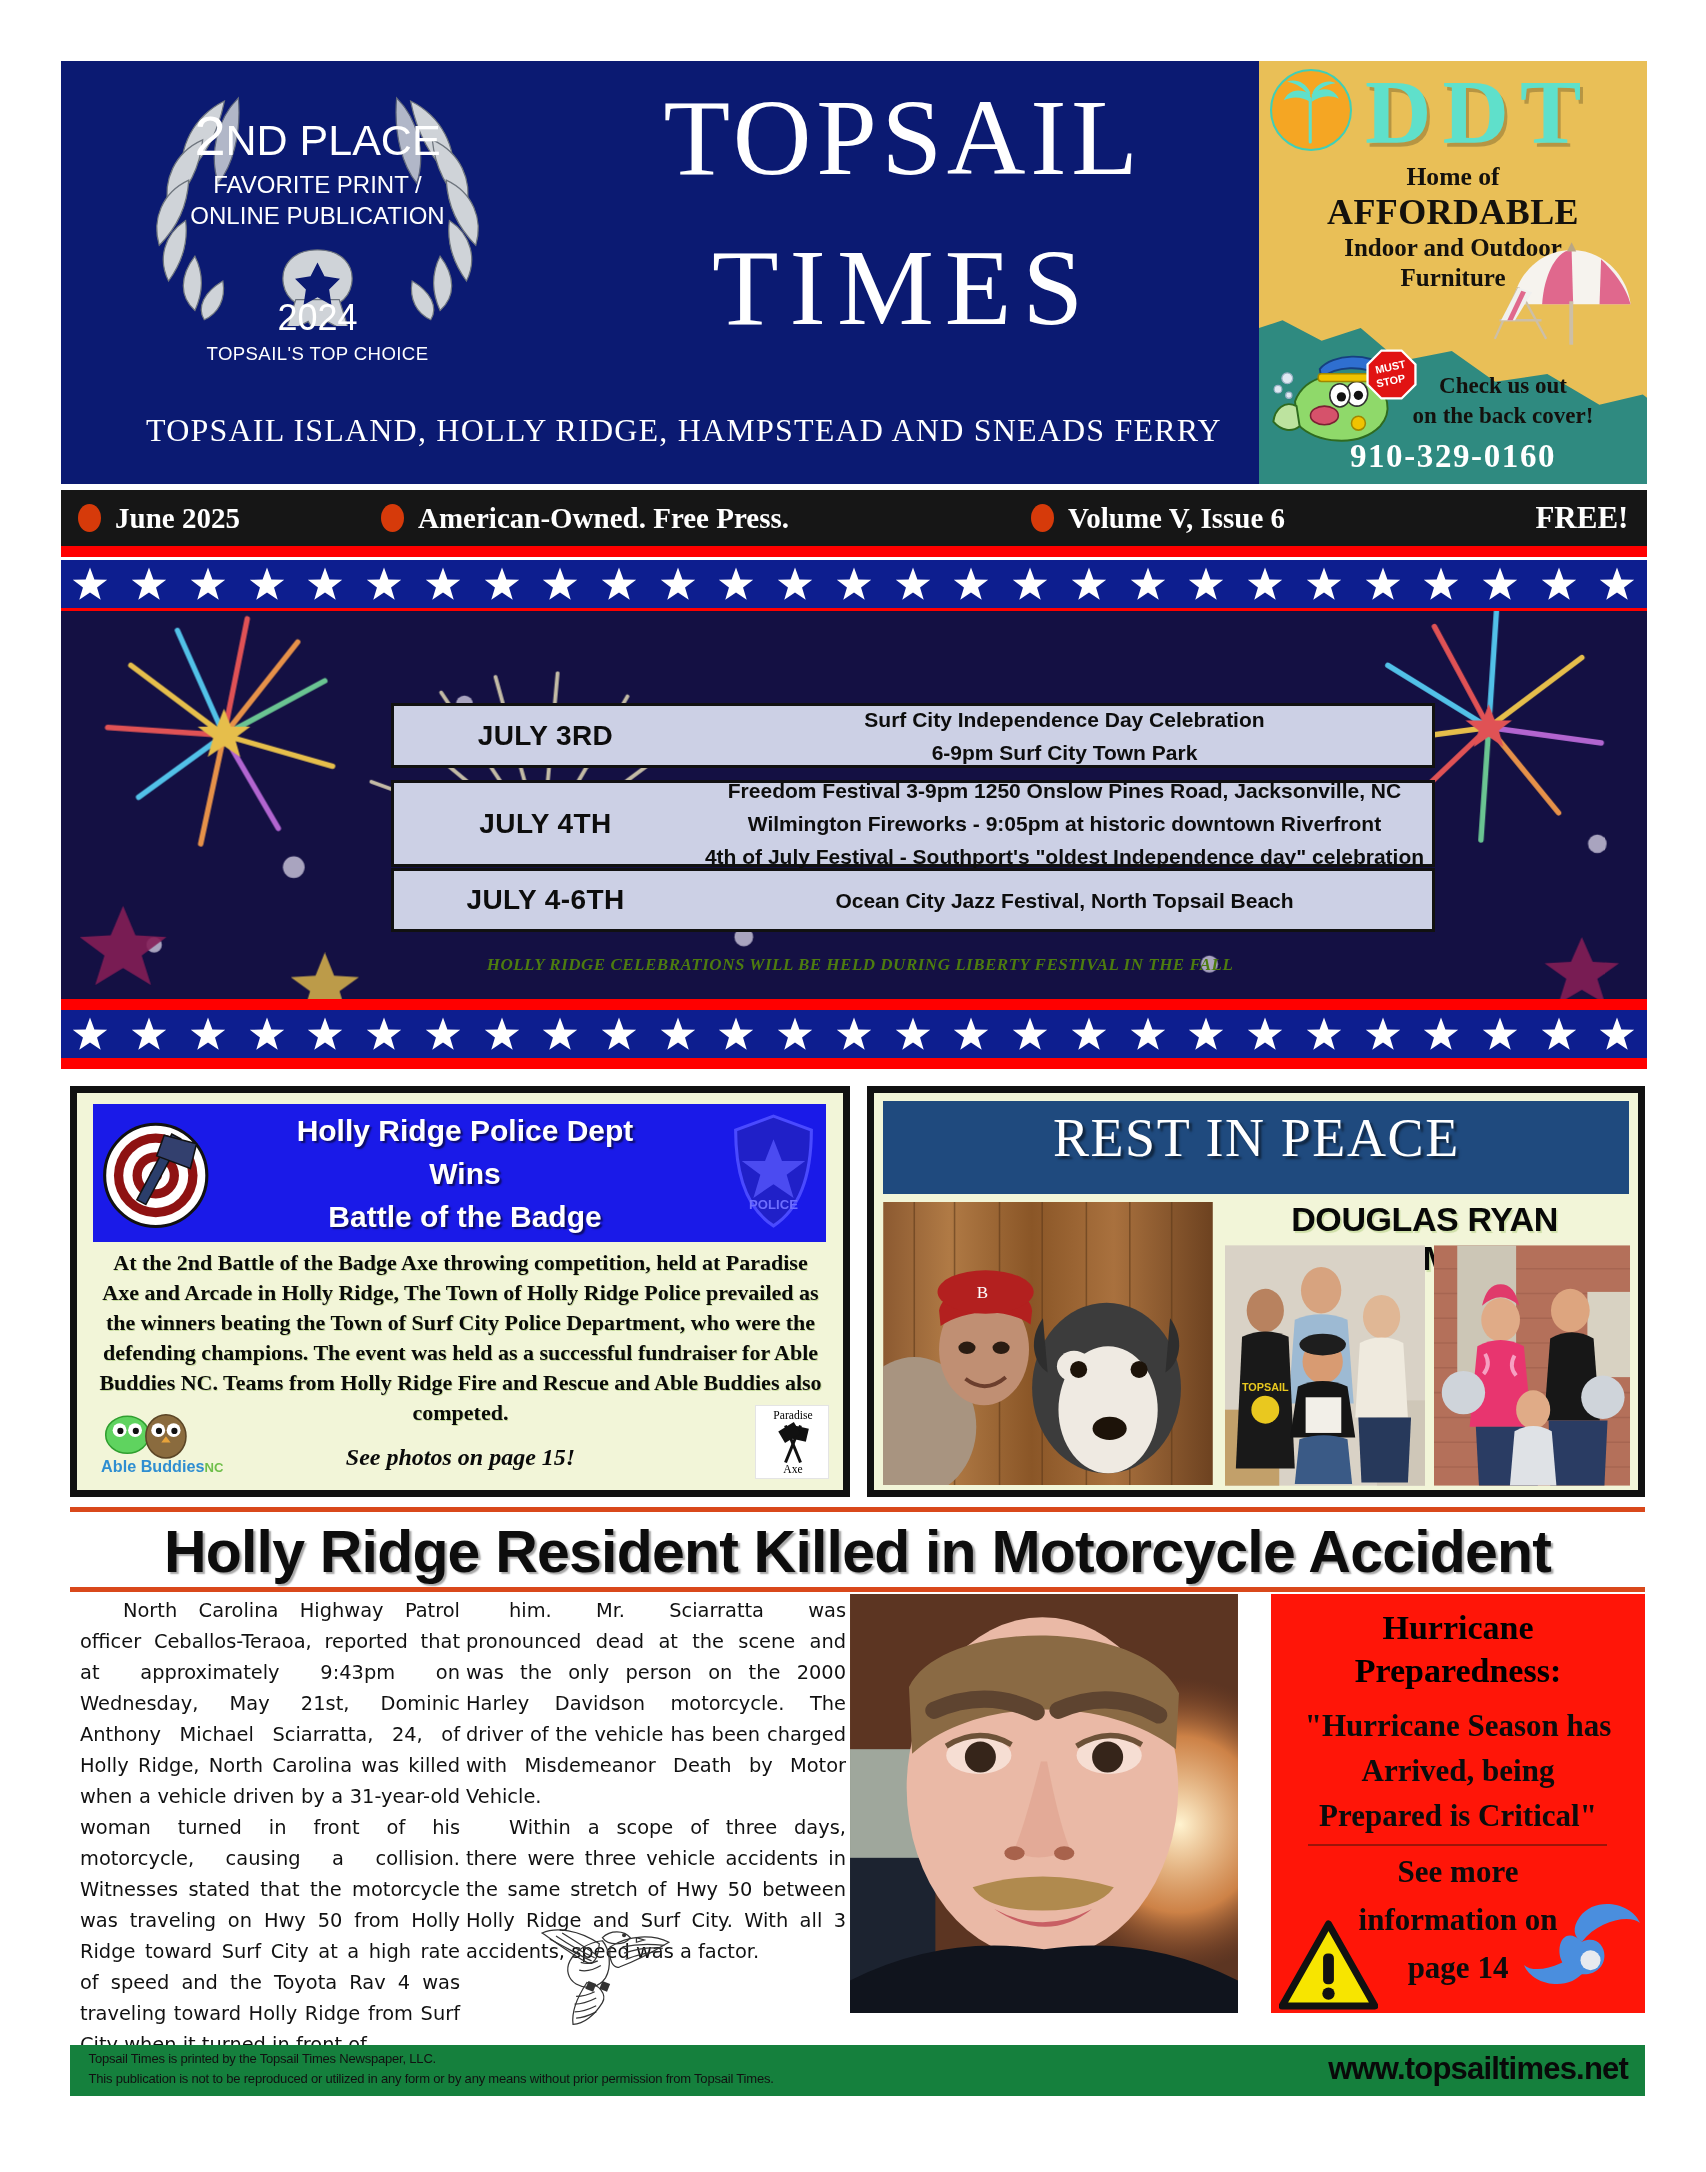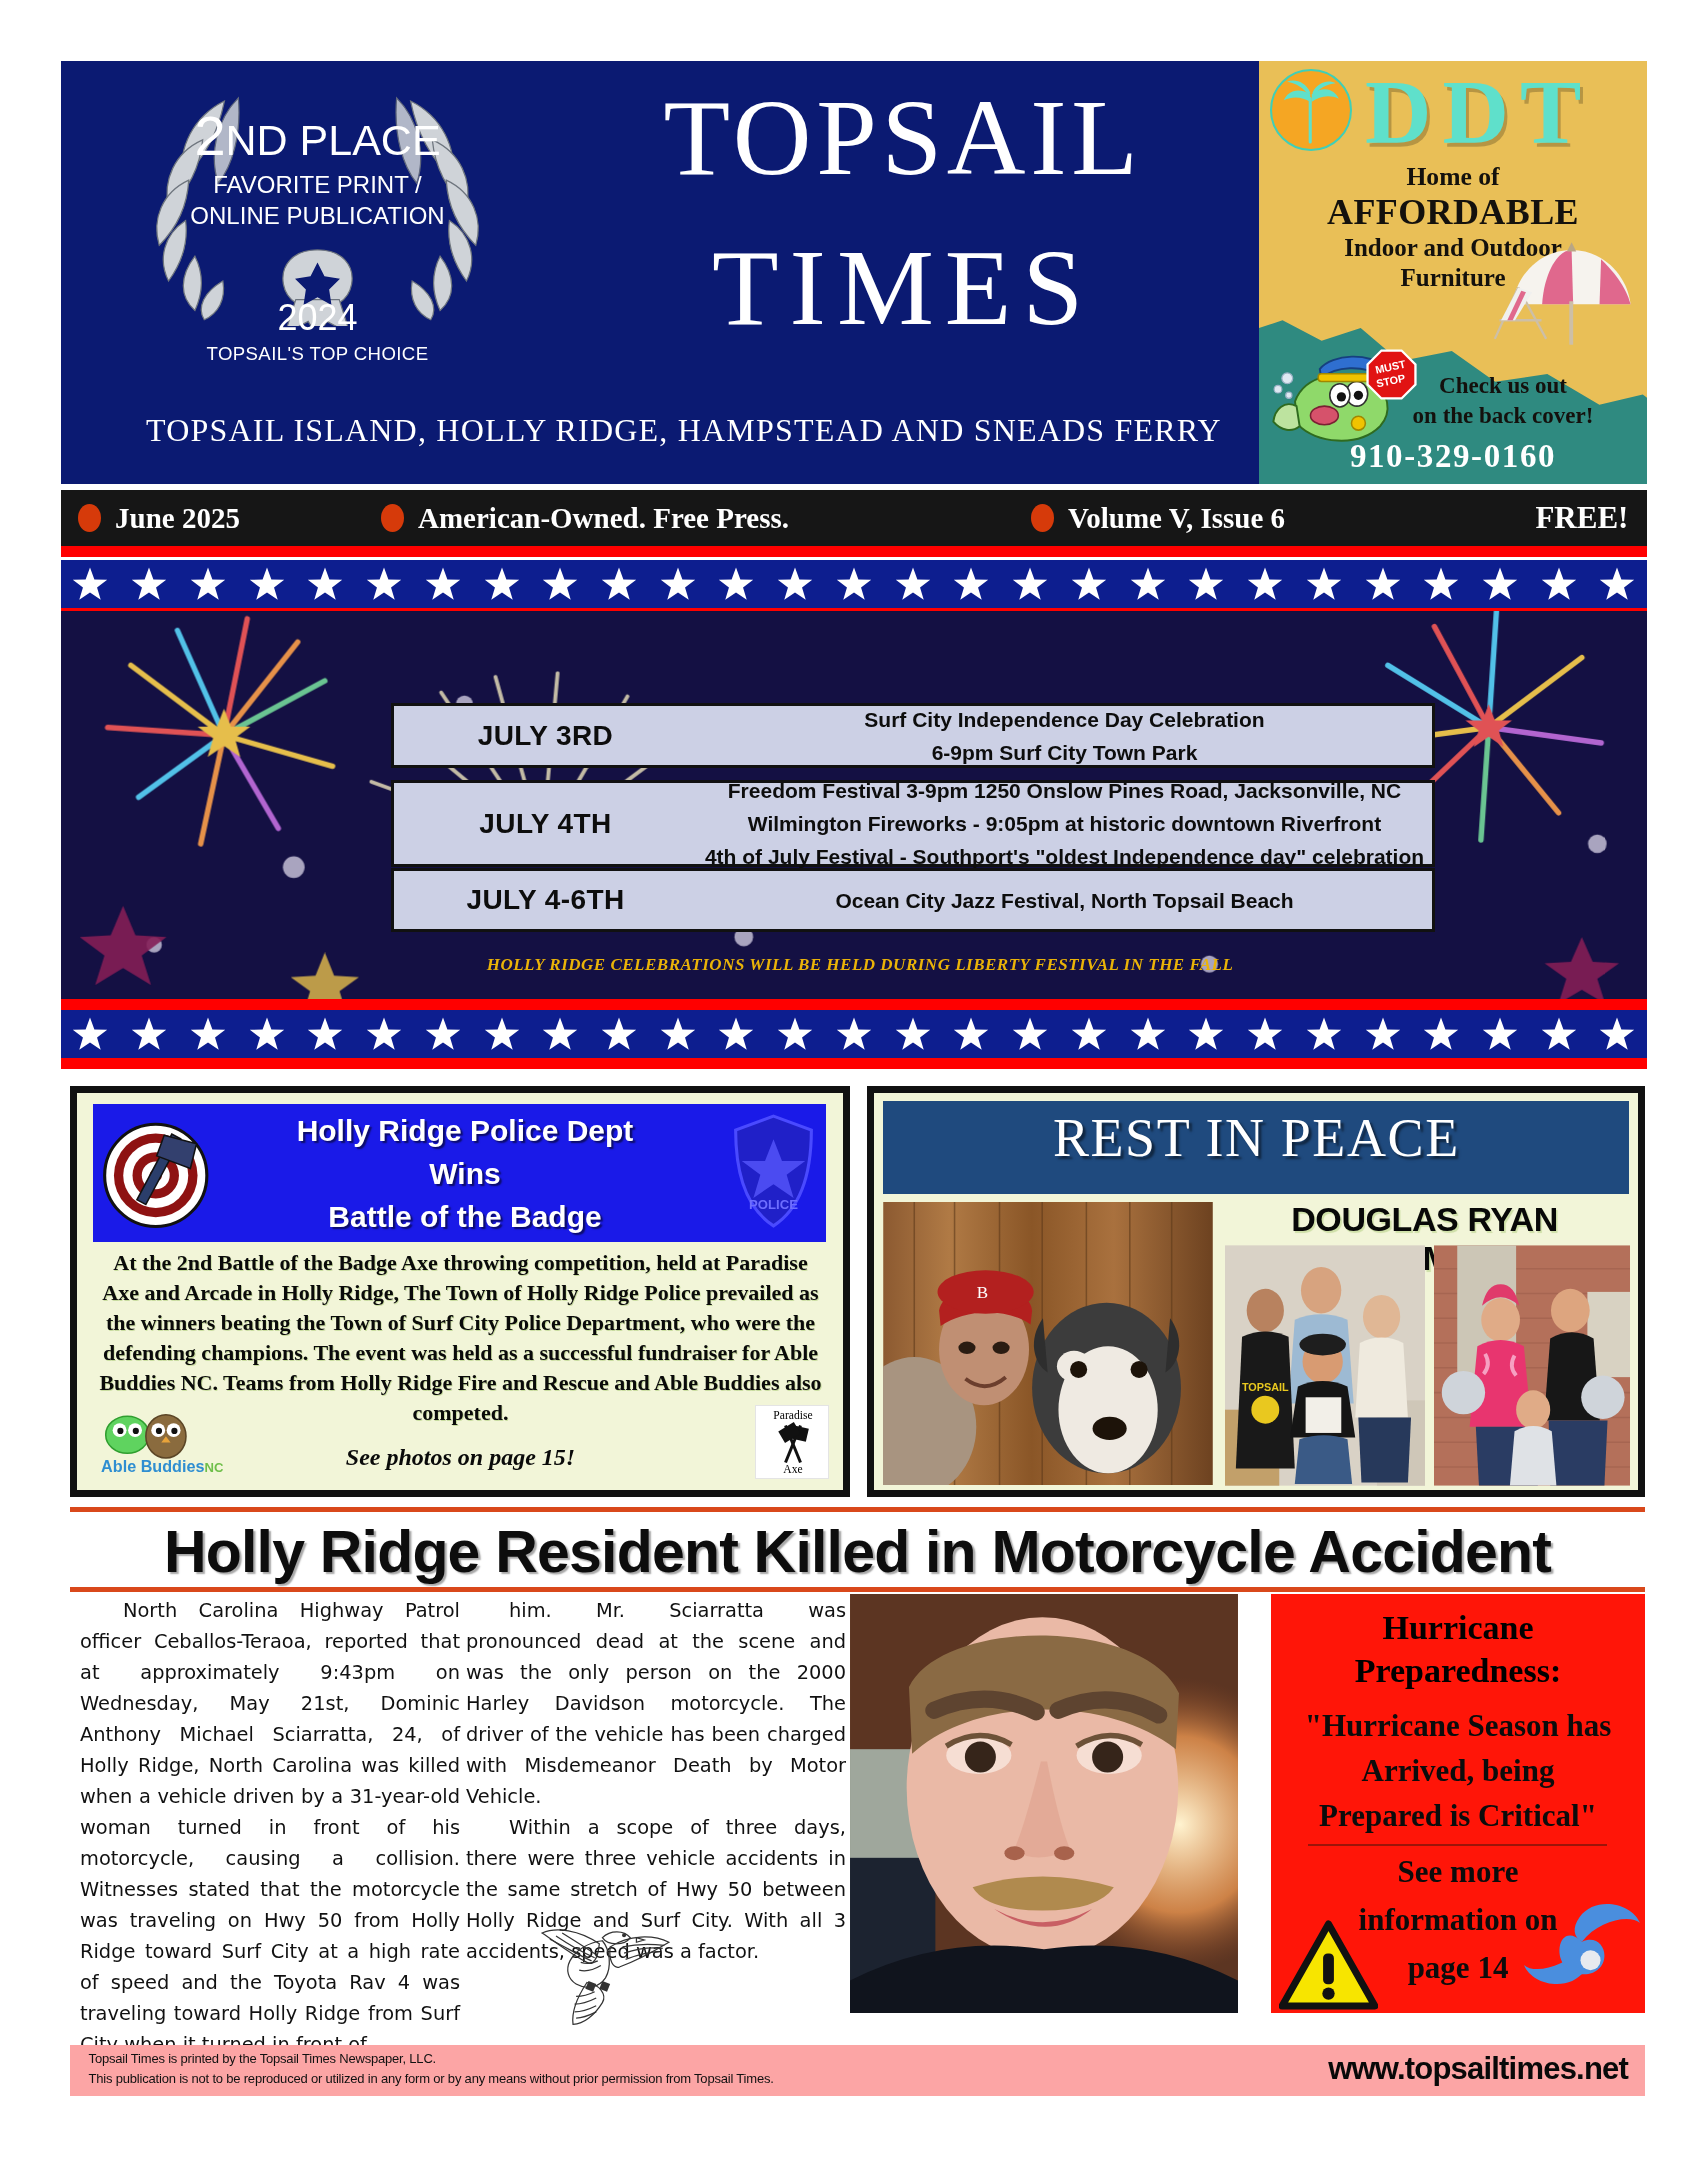--- a/index.html
+++ b/index.html
@@ -147,21 +147,21 @@
     width: 303px; text-align:center; flex: 0 0 303px;
     font-family:"Liberation Sans", sans-serif; font-weight: 700; font-size: 28px;
     color:#0d0d0d; letter-spacing: 0.4px;
   }
   .ev-desc {
     flex: 1; text-align:center; color:#0d0d0d;
     font-family:"Liberation Sans", sans-serif; font-weight:700; font-size: 21px; line-height: 33px;
   }
   .ev-note {
     position:absolute; left:0; top: 344px; width: 1586px; text-align:center;
-    color:#eab308; font-family:"Liberation Serif", serif; font-weight:700; font-style: italic;
+    color:#4d7c0f; font-family:"Liberation Serif", serif; font-weight:700; font-style: italic;
     font-size: 17px; letter-spacing: 0.5px; padding-left: 12px;
   }
 
   
   .hrp {
     position:absolute; left: 70px; top: 1086px; width: 780px; height: 411px;
     background: #f2f5d8; border: 7.8px solid #111;
   }
   .hrp-banner {
     position:absolute; left: 15.5px; top: 11px; width: 733px; height: 138px;
@@ -259,21 +259,21 @@
     position:absolute; left: 11px; top: 254px; width: 352px; text-align:center;
     font-family:"Liberation Serif", serif; font-weight:700; font-size: 31px; line-height: 48px;
     color:#0c0c0c;
   }
   .warn { position:absolute; left: 7.8px; bottom: 1.6px; width: 99px; height: 92px;}
   .hur-icon { position:absolute; right: 4.7px; bottom: 11px; width: 116px; height: 116px;}
 
   
   .footer {
     position:absolute; left: 70px; top: 2045px; width: 1575px; height: 51px;
-    background:#fca5a5;
+    background:#15803d;
   }
   .foot-a {
     position:absolute; left: 18.6px; top: 6.2px;
     font-family:"Liberation Sans", sans-serif; font-size: 13px; color:#111; letter-spacing:-0.2px;
   }
   .foot-b {
     position:absolute; left: 18.6px; top: 26px;
     font-family:"Liberation Sans", sans-serif; font-size: 13px; color:#111; letter-spacing:-0.2px;
   }
   .foot-url {

